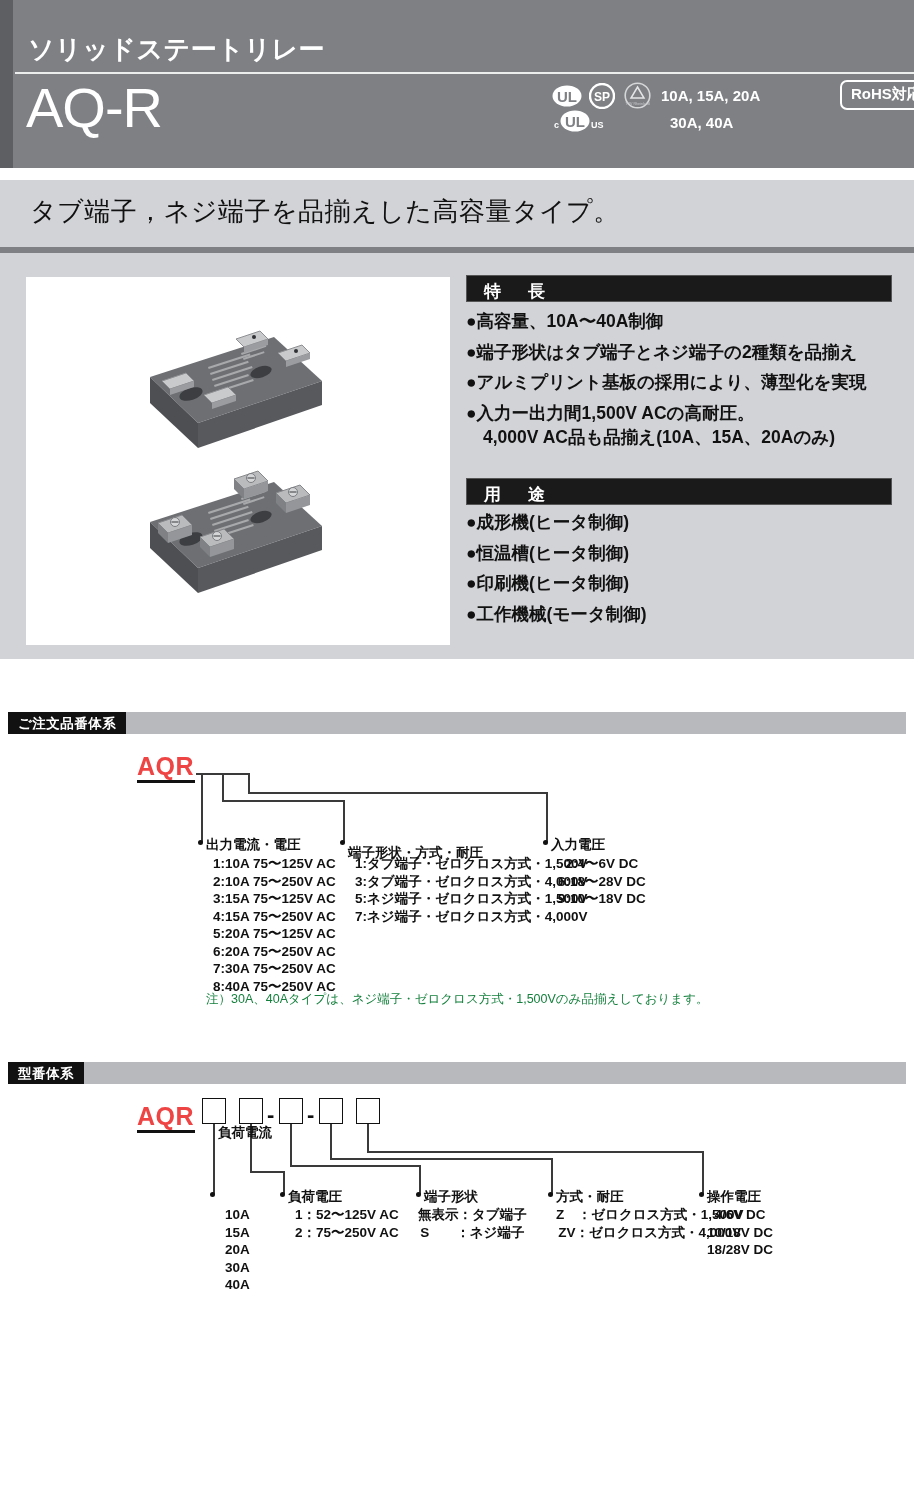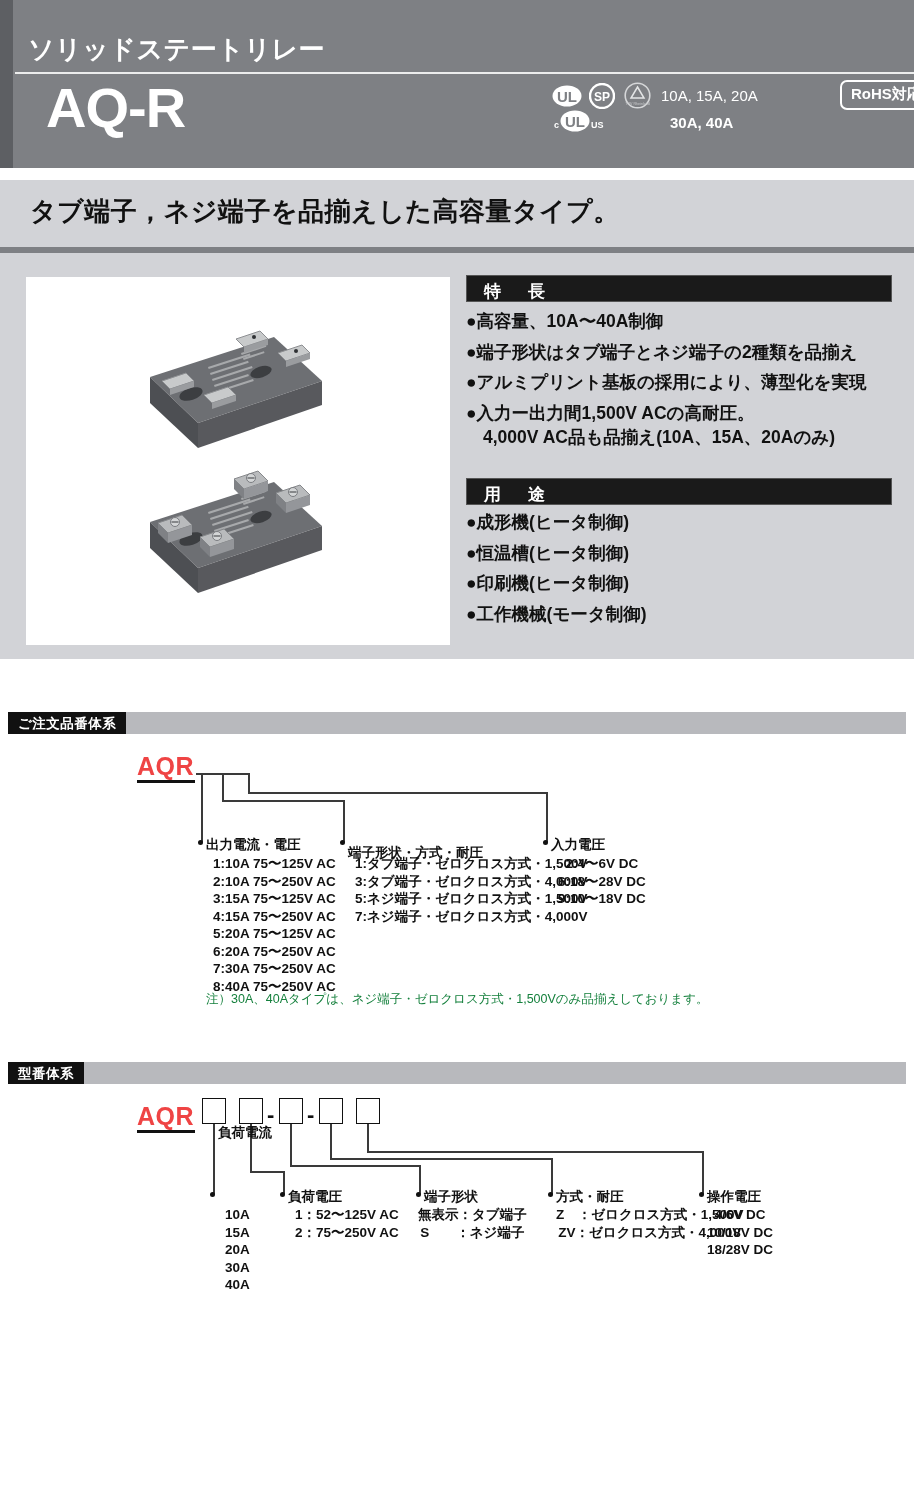--- a/index.html
+++ b/index.html
@@ -24,42 +24,42 @@
     position: absolute; left: 28px; top: 32px;
     color: #ffffff; font-size: 26px; font-weight: bold;
     letter-spacing: 0.5px; white-space: nowrap;
   }
   .header-rule {
     position: absolute; left: 15px; top: 72px; width: 899px; height: 2px;
     background: #eceded;
   }
   .header-model {
     position: absolute; left: 26px; top: 80px;
-    color: #ffffff; font-size: 56px; font-weight: bold;
-    letter-spacing: -1px; line-height: 1; margin-left: 20px;
+    color: #ffffff; font-size: 56px; font-weight: normal;
+    letter-spacing: -1px; line-height: 1;
   }
 
   
   .certs {
     position: absolute; left: 552px; top: 82px;
     width: 350px; height: 62px;
   }
   .cert-row { position: absolute; display: flex; align-items: center; }
   .cert-row-1 { left: 0; top: 0; }
 
   .ul-mark {
     width: 30px; height: 22px; position: relative;
     display: inline-block;
   }
   .ul-mark svg { display: block; }
   .csa-mark { width: 26px; height: 26px; margin-left: 7px; }
   .tuv-mark { width: 27px; height: 27px; margin-left: 9px; }
 
   .cert-amps {
-    color: #fff; font-size: 15px; font-weight: normal;
+    color: #fff; font-size: 15px; font-weight: bold;
     margin-left: 10px; white-space: nowrap; line-height: 1;
   }
   .cert-amps-2 {
     position: absolute; left: 118px; top: 32px;
     color: #fff; font-size: 15px; font-weight: bold; white-space: nowrap;
   }
   .cul-wrap { position: absolute; left: 2px; top: 28px; display: flex; align-items: flex-end; }
   .cul-c { color: #fff; font-size: 9px; font-weight: bold; margin-right: 1px; margin-bottom: 2px; }
   .cul-us { color: #fff; font-size: 9px; font-weight: bold; margin-left: 1px; margin-bottom: 2px; }
 
@@ -70,21 +70,21 @@
     color: #ffffff; font-size: 15px; font-weight: bold; white-space: nowrap;
   }
 
   
   .subtitle-band {
     position: absolute; left: 0; top: 180px; width: 914px; height: 67px;
     background: #d2d3d7;
   }
   .subtitle-text {
     position: absolute; left: 30px; top: 14px;
-    font-size: 26px; font-weight: bold; color: #111;
+    font-size: 26px; font-weight: normal; color: #111;
     letter-spacing: 0.5px; white-space: nowrap;
   }
   .band-divider {
     position: absolute; left: 0; top: 247px; width: 914px; height: 6px;
     background: #7e8084;
   }
 
   
   .main-panel {
     position: absolute; left: 0; top: 253px; width: 914px; height: 406px;

